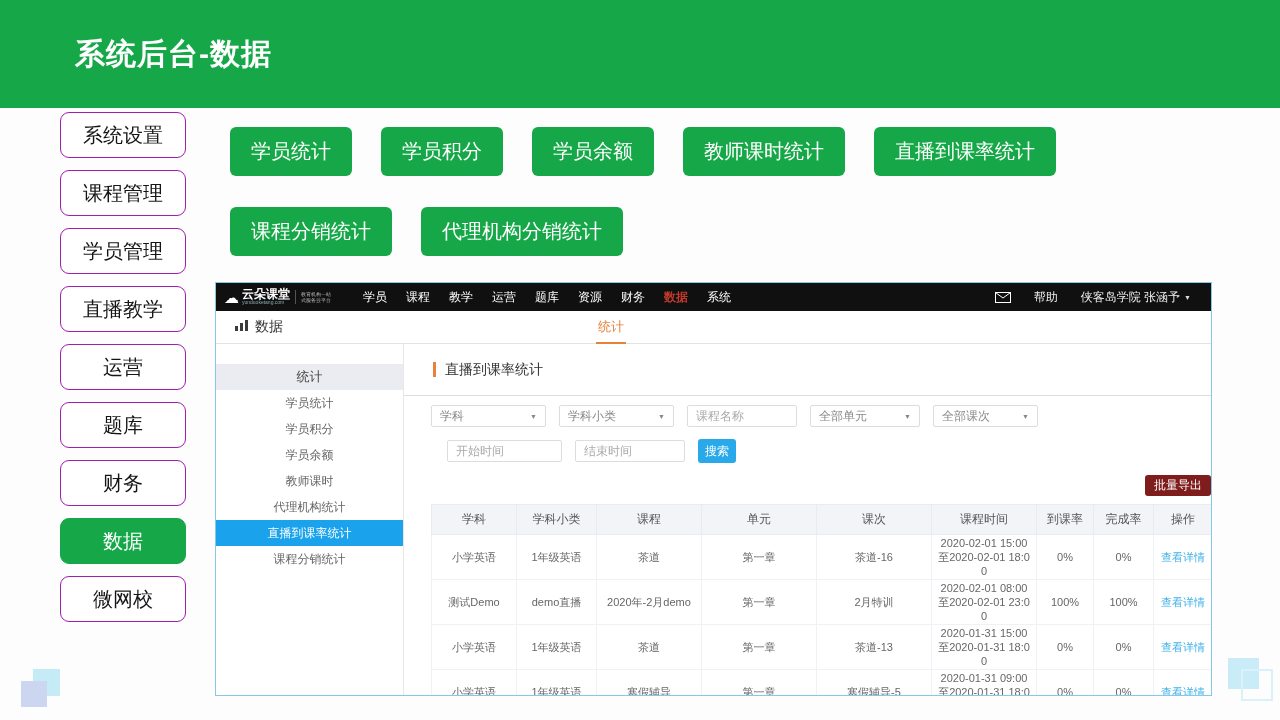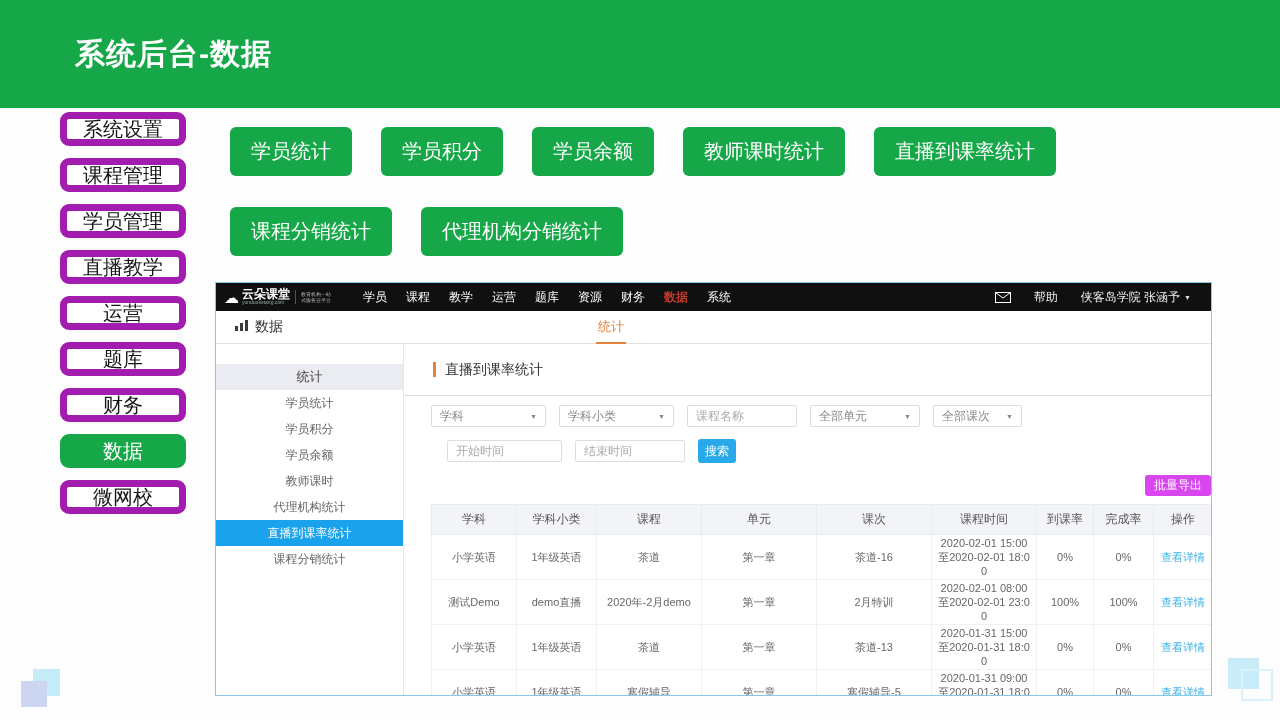--- a/index.html
+++ b/index.html
@@ -9,21 +9,21 @@
     font-family:"Liberation Sans","DejaVu Sans",sans-serif;
   }
 
   
   .page-header { height:108px; background:#16a848; display:flex; align-items:center; padding-left:75px; }
   .page-title { color:#fff; font-size:30px; font-weight:bold; letter-spacing:1px; }
 
   
   .side-buttons { position:absolute; left:60px; top:112px; width:126px; display:flex; flex-direction:column; gap:12px; }
   .side-btn {
-    height:34px; background:#fff; border:7px solid #a21caf; border-radius:9px;
+    height:46px; background:#fff; border:1px solid #a21caf; border-radius:9px;
     display:flex; align-items:center; justify-content:center;
     font-size:20px; color:#151515; cursor:pointer;
   }
   .side-btn.active { background:#16a848; border-color:#16a848; color:#fff; }
 
   
   .quick-links { position:absolute; left:230px; top:127px; }
   .ql-row { display:flex; gap:29px; margin-bottom:31px; }
   .ql-btn {
     height:49px; background:#16a848; color:#fff; border-radius:6px;
@@ -89,21 +89,21 @@
     font-family:"Liberation Sans","DejaVu Sans",sans-serif;
   }
   .f-input.wide { width:115px;margin-left:16px; }
   .f-input::placeholder { color:#aaa; }
   .search-btn {
     width:38px; height:24px; background:#29a9e9; color:#fff; font-size:12px;
     border:none; border-radius:3px; cursor:pointer;
   }
 
   .export-row { display:flex; justify-content:flex-end; margin-top:12px; }
-  .export-btn { background:#d946ef; color:#fff; font-size:12px; height:21px; padding:0 9px; border:none; border-radius:3px; cursor:pointer; }
+  .export-btn { background:#7f1d1d; color:#fff; font-size:12px; height:21px; padding:0 9px; border:none; border-radius:3px; cursor:pointer; }
 
   .table-wrap { margin-top:8px; margin-left:27px; }
   table { border-collapse:collapse; table-layout:fixed; width:781px; }
   th { background:#f3f4f8; font-size:12px; color:#555; font-weight:normal; height:30px; border:1px solid #e8ebf1; }
   td {
     font-size:11px; color:#666; text-align:center; height:32px;
     border:1px solid #eef1f5; padding:1px 4px; line-height:14px; word-break:break-all;
   }
   .detail-link { color:#41b2e9; cursor:pointer; }
 
@@ -227,21 +227,21 @@
           </div>
           <div class="f-select">
             <span>学科小类</span>
             <span class="chev">▼</span>
           </div>
           <input class="f-input" placeholder="课程名称" style="">
           <div class="f-select" style="width:110px">
             <span>全部单元</span>
             <span class="chev">▼</span>
           </div>
-          <div class="f-select" style="width:89px">
+          <div class="f-select" style="width:105px">
             <span>全部课次</span>
             <span class="chev">▼</span>
           </div>
         </div>
         <div class="f-row">
           <input class="f-input wide" placeholder="开始时间" style="">
           <input class="f-input" placeholder="结束时间" style="">
           <button class="search-btn">搜索</button>
         </div>
       </div>

